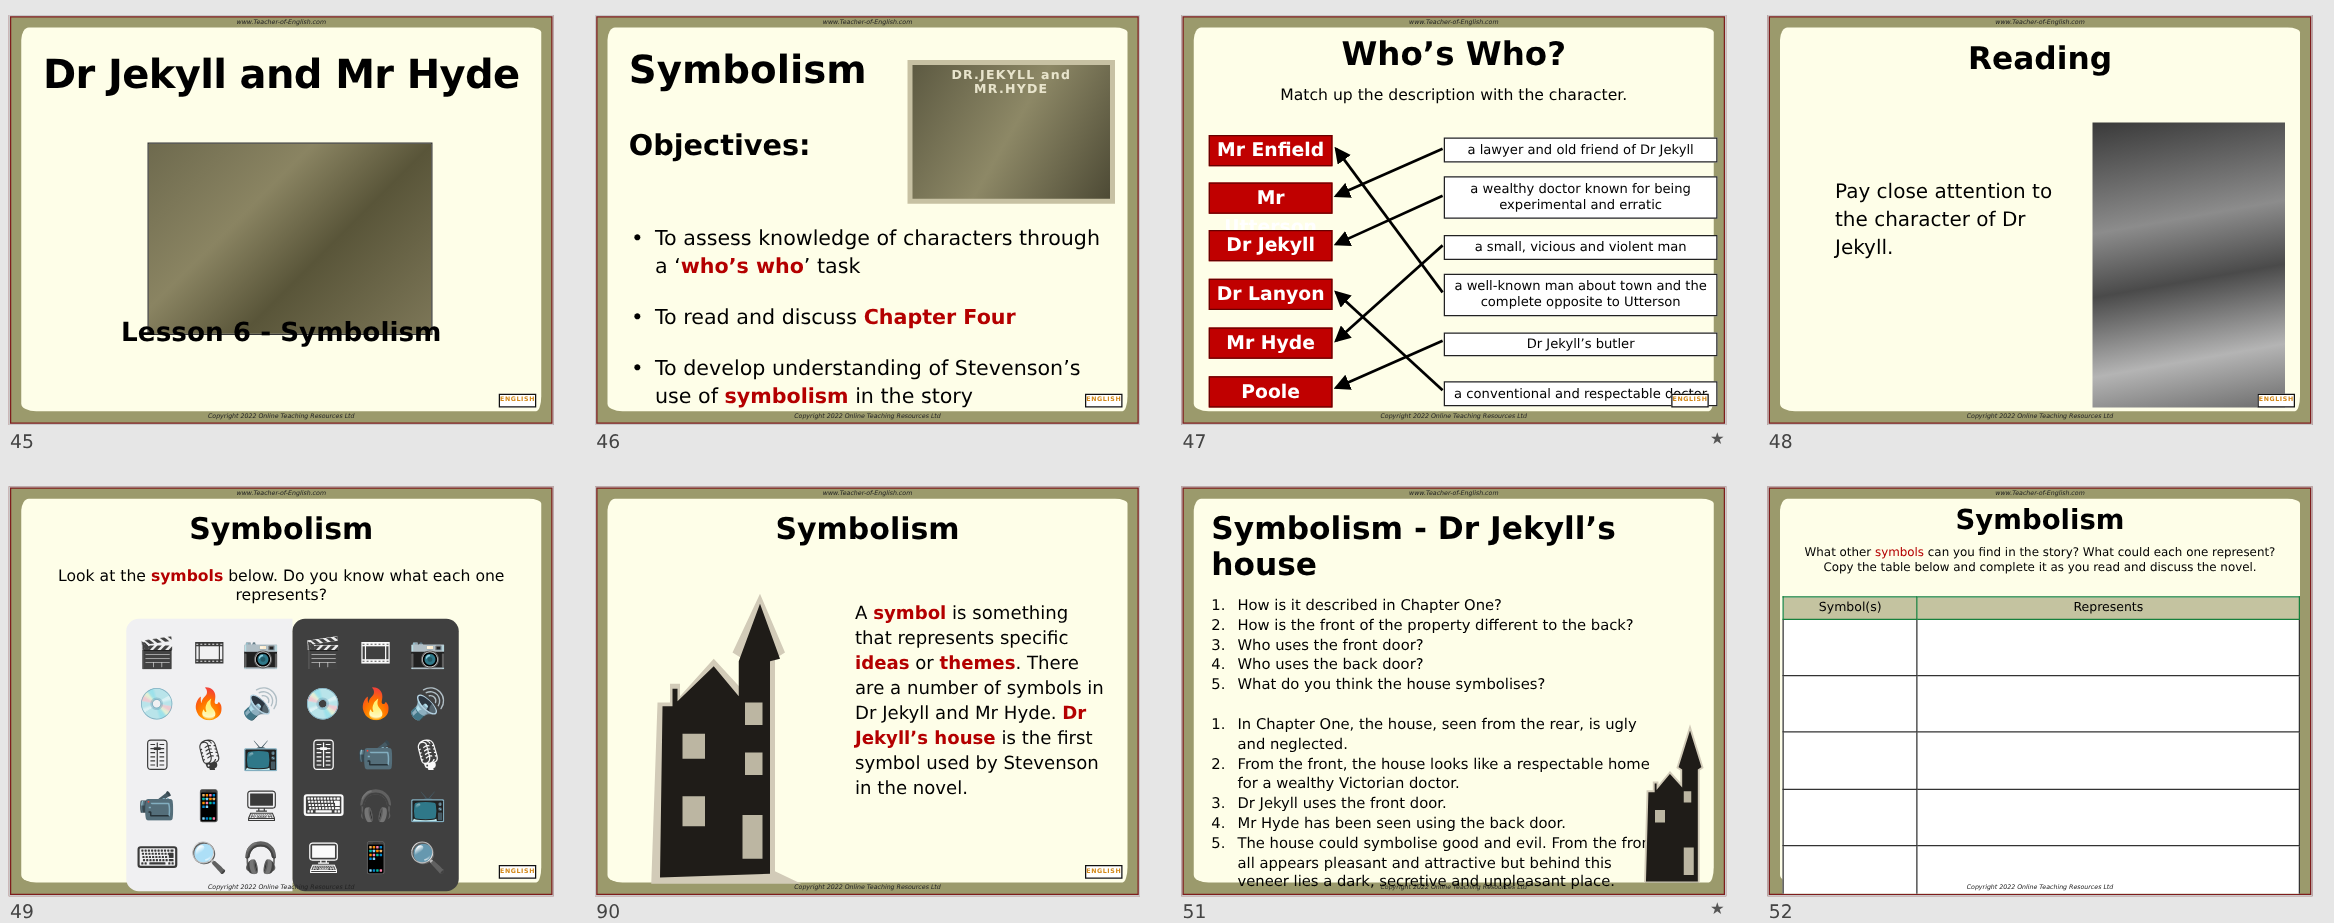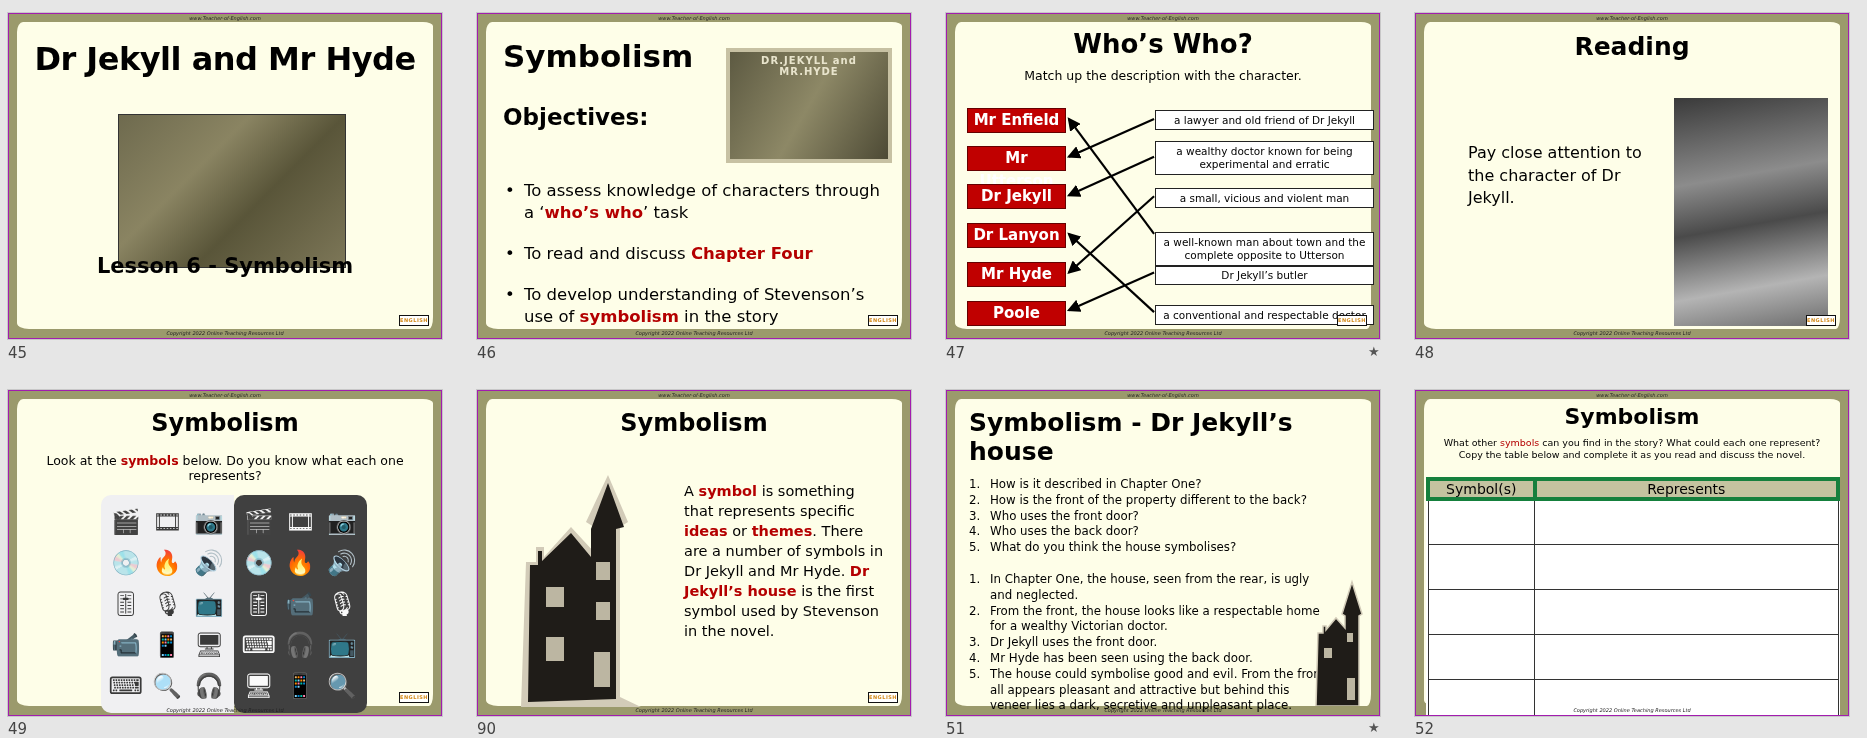--- a/index.html
+++ b/index.html
@@ -1,19 +1,19 @@
 <!DOCTYPE html>
 <html><head>
 <meta charset="utf-8">
 <style>
   * { box-sizing: border-box; margin: 0; padding: 0; }
   html, body { width: 1867px; height: 738px; overflow: hidden; }
   body { background: #e6e6e6; font-family: "DejaVu Sans", sans-serif; position: relative; }
 
-  .thumb { position: absolute; width: 436px; height: 328px; border: 1px solid #c8c8c8; background: #a21caf; }
+  .thumb { position: absolute; width: 436px; height: 328px; border: 1px solid #c8c8c8; background: #7f1d1d; }
   .thumb-num { position: absolute; font-family: "DejaVu Sans", sans-serif; font-size: 15px; color: #444; }
   .thumb-star { position: absolute; font-size: 13px; color: #555; }
 
   .slide { position: absolute; inset: 1px; background: #9b9a6c; overflow: hidden; }
   .slide-inner { position: absolute; left: 8px; top: 8px; right: 8px; bottom: 9px; background: #fefee8;
                  border-radius: 6px 10px 4px 12px / 10px 4px 12px 6px; }
   .site-url { position: absolute; top: 0; left: 0; right: 0; text-align: center; font-size: 5px; color: #222; font-style: italic; line-height: 8px; }
   .copyright { position: absolute; bottom: 0; left: 0; right: 0; text-align: center; font-size: 5px; color: #222; font-style: italic; line-height: 9px; }
   .logo { position: absolute; right: 12px; bottom: 12px; width: 30px; height: 11px; border: 1px solid #111; background: #fff;
           font-size: 5px; line-height: 9px; text-align: center; color: #d48a1a; font-weight: bold; letter-spacing: 0.5px; }
@@ -72,21 +72,21 @@
   .numlist li { list-style: none; position: relative; padding-left: 21px; }
   .numlist li span.n { position: absolute; left: 0; }
   .s51-list1 { top: 78px; }
   .s51-list2 { top: 173px; width: 358px; }
   .s51-house { position: absolute; right: 5px; bottom: 0; width: 52px; height: 128px; }
 
   
   .s52-title { top: 5px; font-size: 22px; }
   .s52-sub { top: 38px; font-size: 9.5px; font-weight: normal; line-height: 12px; }
   .s52-table { position: absolute; left: 2px; top: 78px; width: 414px; height: 245px; border-collapse: collapse; background: #fff; }
-  .s52-table th { background: #c4c3a0; font-size: 14px; font-weight: normal; height: 18px; border: 4px solid #15803d; color: #000; }
+  .s52-table th { background: #c4c3a0; font-size: 10px; font-weight: normal; height: 18px; border: 1px solid #15803d; color: #000; }
   .s52-table td { border: 1px solid #333; height: 45px; }
 </style>
 </head>
 <body>
 
 <div class="thumb" style="left:7px; top:12px;">
   <div class="slide">
     <div class="slide-inner">
       <div class="title s45-title">Dr Jekyll and Mr Hyde</div>
       <div class="s45-img"></div>
@@ -131,21 +131,21 @@
       <div class="char-box" style="top:86px;">Mr Enfield</div>
       <div class="char-box" style="top:124px;">Mr Utterson</div>
       <div class="char-box" style="top:162px;">Dr Jekyll</div>
       <div class="char-box" style="top:201px;">Dr Lanyon</div>
       <div class="char-box" style="top:240px;">Mr Hyde</div>
       <div class="char-box" style="top:279px;">Poole</div>
 
       <div class="desc-box" style="top:88px; height:20px;">a lawyer and old friend of Dr Jekyll</div>
       <div class="desc-box" style="top:119px; height:34px;">a wealthy doctor known for being experimental and erratic</div>
       <div class="desc-box" style="top:166px; height:20px;">a small, vicious and violent man</div>
-      <div class="desc-box" style="top:210px; height:34px;">a well-known man about town and the complete opposite to Utterson</div>
+      <div class="desc-box" style="top:197px; height:34px;">a well-known man about town and the complete opposite to Utterson</div>
       <div class="desc-box" style="top:244px; height:19px;">Dr Jekyll’s butler</div>
       <div class="desc-box" style="top:283px; height:20px;">a conventional and respectable doctor</div>
 
       <svg class="s47-lines" viewBox="0 0 418 310">
         <defs>
           <marker id="ah" markerWidth="6" markerHeight="6" refX="5" refY="3" orient="auto">
             <path d="M0,0 L6,3 L0,6 z" fill="#000"></path>
           </marker>
         </defs>
         <g stroke="#000" stroke-width="2.2" fill="none" marker-end="url(#ah)">

